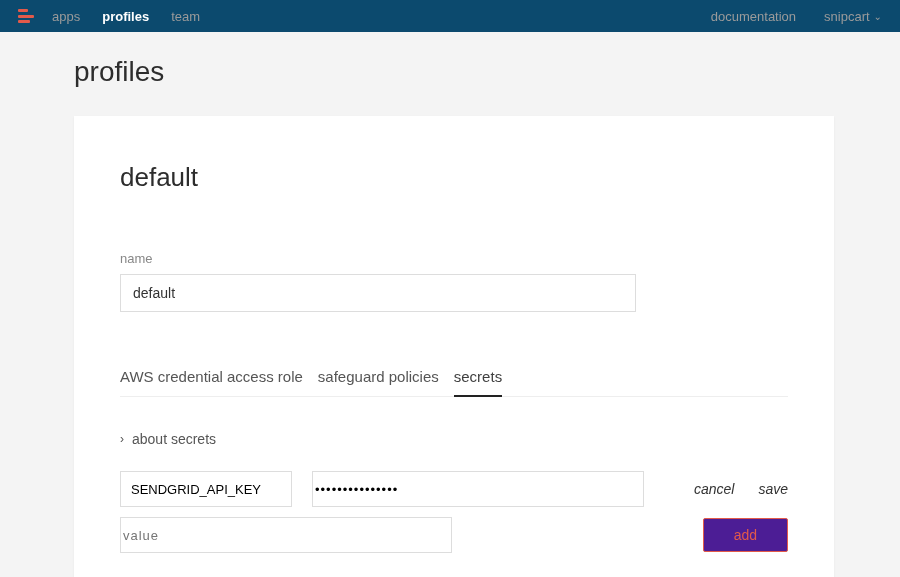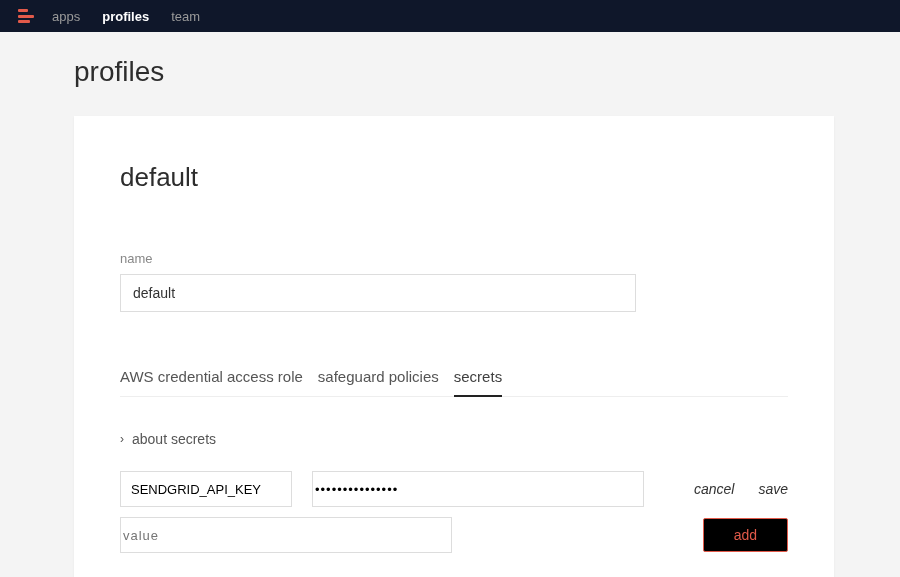--- a/index.html
+++ b/index.html
@@ -1,20 +1,20 @@
 <!DOCTYPE html>
 <html><head>
 <meta charset="utf-8">
 <style>
 * { box-sizing: border-box; margin: 0; padding: 0; }
 html, body { width: 900px; height: 577px; overflow: hidden; }
 body { font-family: -apple-system, BlinkMacSystemFont, "Segoe UI", Helvetica, Arial, sans-serif; background: #f4f4f4; color: #333; }
 
 
-.topbar { background: #0f172a; height: 32px; display: flex; align-items: center; padding: 0 18px; font-size: 13px; color: #9a9a9a; }
+.topbar { background: #0c4a6e; height: 32px; display: flex; align-items: center; padding: 0 18px; font-size: 13px; color: #9a9a9a; }
 .topbar .logo { width: 16px; height: 14px; margin-right: 18px; display: flex; flex-direction: column; justify-content: space-between; }
 .topbar .logo span { display:block; height:3px; background:#e25a4a; border-radius:1px; }
 .topbar .logo span:nth-child(1){ width:60%; }
 .topbar .logo span:nth-child(2){ width:100%; align-self:flex-end; }
 .topbar .logo span:nth-child(3){ width:75%; }
 .nav-left { display: flex; gap: 22px; }
 .nav-left a, .nav-right a { color: #9a9a9a; text-decoration: none; cursor: pointer; }
 .nav-left a.active { color: #fff; font-weight: 600; }
 .nav-right { margin-left: auto; display: flex; gap: 28px; align-items: center; }
 .user-menu { display: flex; align-items: center; gap: 4px; }
@@ -35,38 +35,45 @@
 .tab.active { color: #404040; border-bottom: 2px solid #222; margin-bottom: -1px; }
 
 .disclosure { display: flex; align-items: center; gap: 8px; font-size: 14px; color: #555; margin-top: 34px; cursor: pointer; }
 .disclosure .caret { font-size: 12px; }
 
 .kv-row { display: flex; align-items: center; gap: 20px; margin-top: 24px; }
 .kv-row .k-input { width: 172px; height: 36px; border: 1px solid #ddd; padding: 0 10px; font-size: 13px; }
 .kv-row .v-input { width: 332px; height: 36px; border: 1px solid #ddd; padding: 0 2px; font-size: 13px; letter-spacing: 1px; }
 .kv-row .actions { margin-left: auto; display: flex; gap: 24px; align-items: center; font-size: 14px; }
 .link-btn { color: #333; cursor: pointer; font-style: italic; }
-.add-btn { border: 1px solid #e25a4a; color: #e25a4a; background: #000000; padding: 8px 30px; font-size: 14px; cursor: pointer; border-radius: 2px; }
+.add-btn { border: 1px solid #e25a4a; color: #e25a4a; background: #4c1d95; padding: 8px 30px; font-size: 14px; cursor: pointer; border-radius: 2px; }
 
 .kv-row.second { margin-top: 10px; }
 .kv-row.second .k-input, .kv-row.second .v-input { color:#aaa; }
 </style>
 </head>
 <body>
 
 <div class="topbar">
   <div class="logo">
       <span></span>
       <span></span>
       <span></span>
     </div>
   <div class="nav-left">
     <a>apps</a>
     <a class="active">profiles</a>
     <a>team</a>
+  </div>
+  <div class="nav-right">
+    <a>documentation</a>
+    <div class="user-menu">
+      <span>snipcart</span>
+      <span class="chev">⌄</span>
+    </div>
   </div>
 </div>
 
 <div class="page">
   <h1 class="page-title">profiles</h1>
 
   <div class="card">
     <h2 class="card-title">default</h2>
 
     <div class="field-label">name</div>

